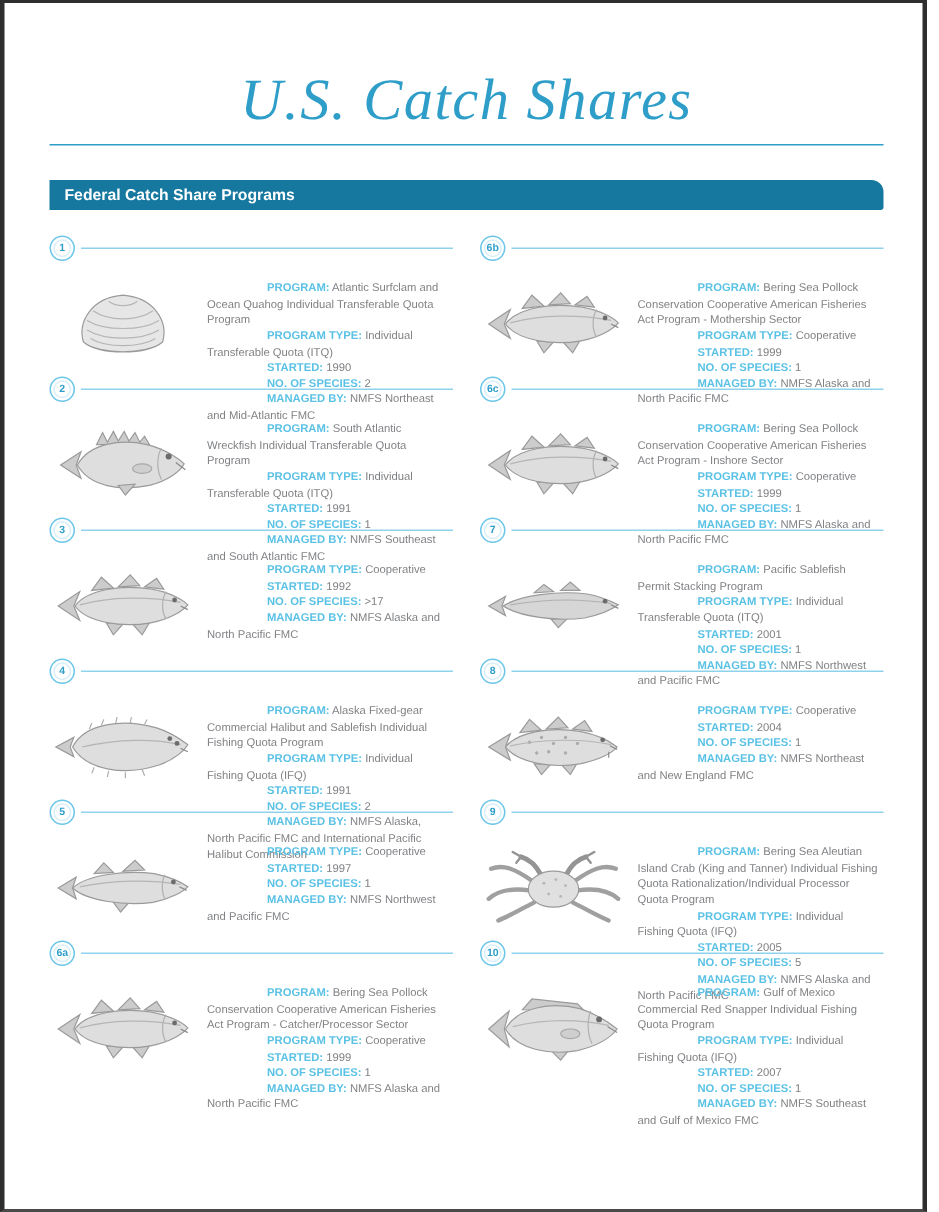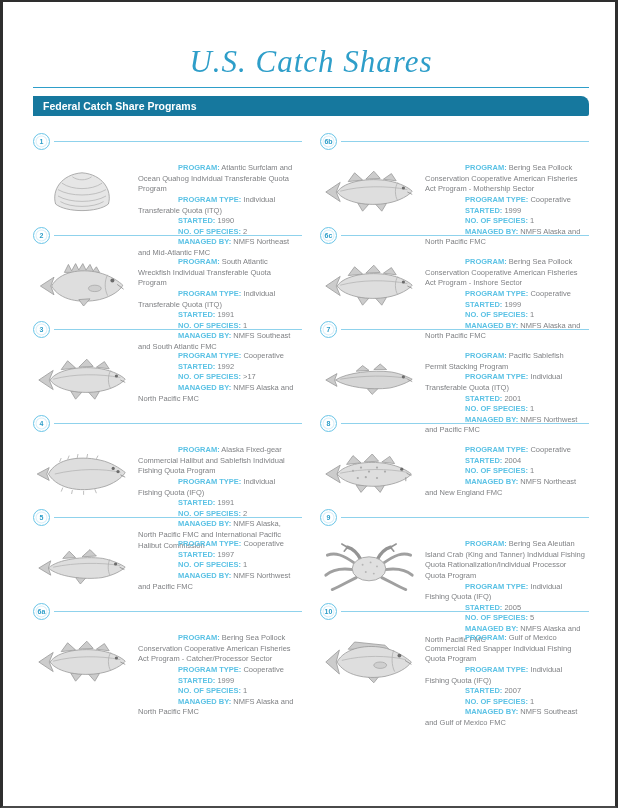--- a/index.html
+++ b/index.html
@@ -18,40 +18,40 @@
   }
   .content { padding:0 26px 0 30px; }
 
   
   .page-title {
     margin-top:42px;
     text-align:center;
     font-family:"Liberation Serif", serif;
     font-style:italic;
     font-weight:normal;
-    font-size:31px;
+    font-size:39px;
     color:#2e9ec9;
     letter-spacing:1px;
   }
   .title-rule {
     margin-top:7px;
     height:1px; background:#2e9ec9; border:none;
   }
   .agency-row {
     margin-top:7px;
     display:flex; justify-content:center; align-items:center;
     font-size:8.5px; color:#808285;
   }
   .agency-item { padding:6px 12px; white-space:nowrap; }
   .agency-abbr { color:#5bc2e5; font-weight:bold; }
   .agency-divider { width:2px; height:24px; background:#2e9ec9; }
 
   
   .section-bar {
-    margin-top:8px;
+    margin-top:23px;
     height:20px; line-height:20px;
     background:#16789e;
     color:#ffffff;
     font-size:10.5px; font-weight:bold;
     padding-left:10px;
     border-top-right-radius:8px;
     border-bottom-right-radius:2px;
   }
 
   

